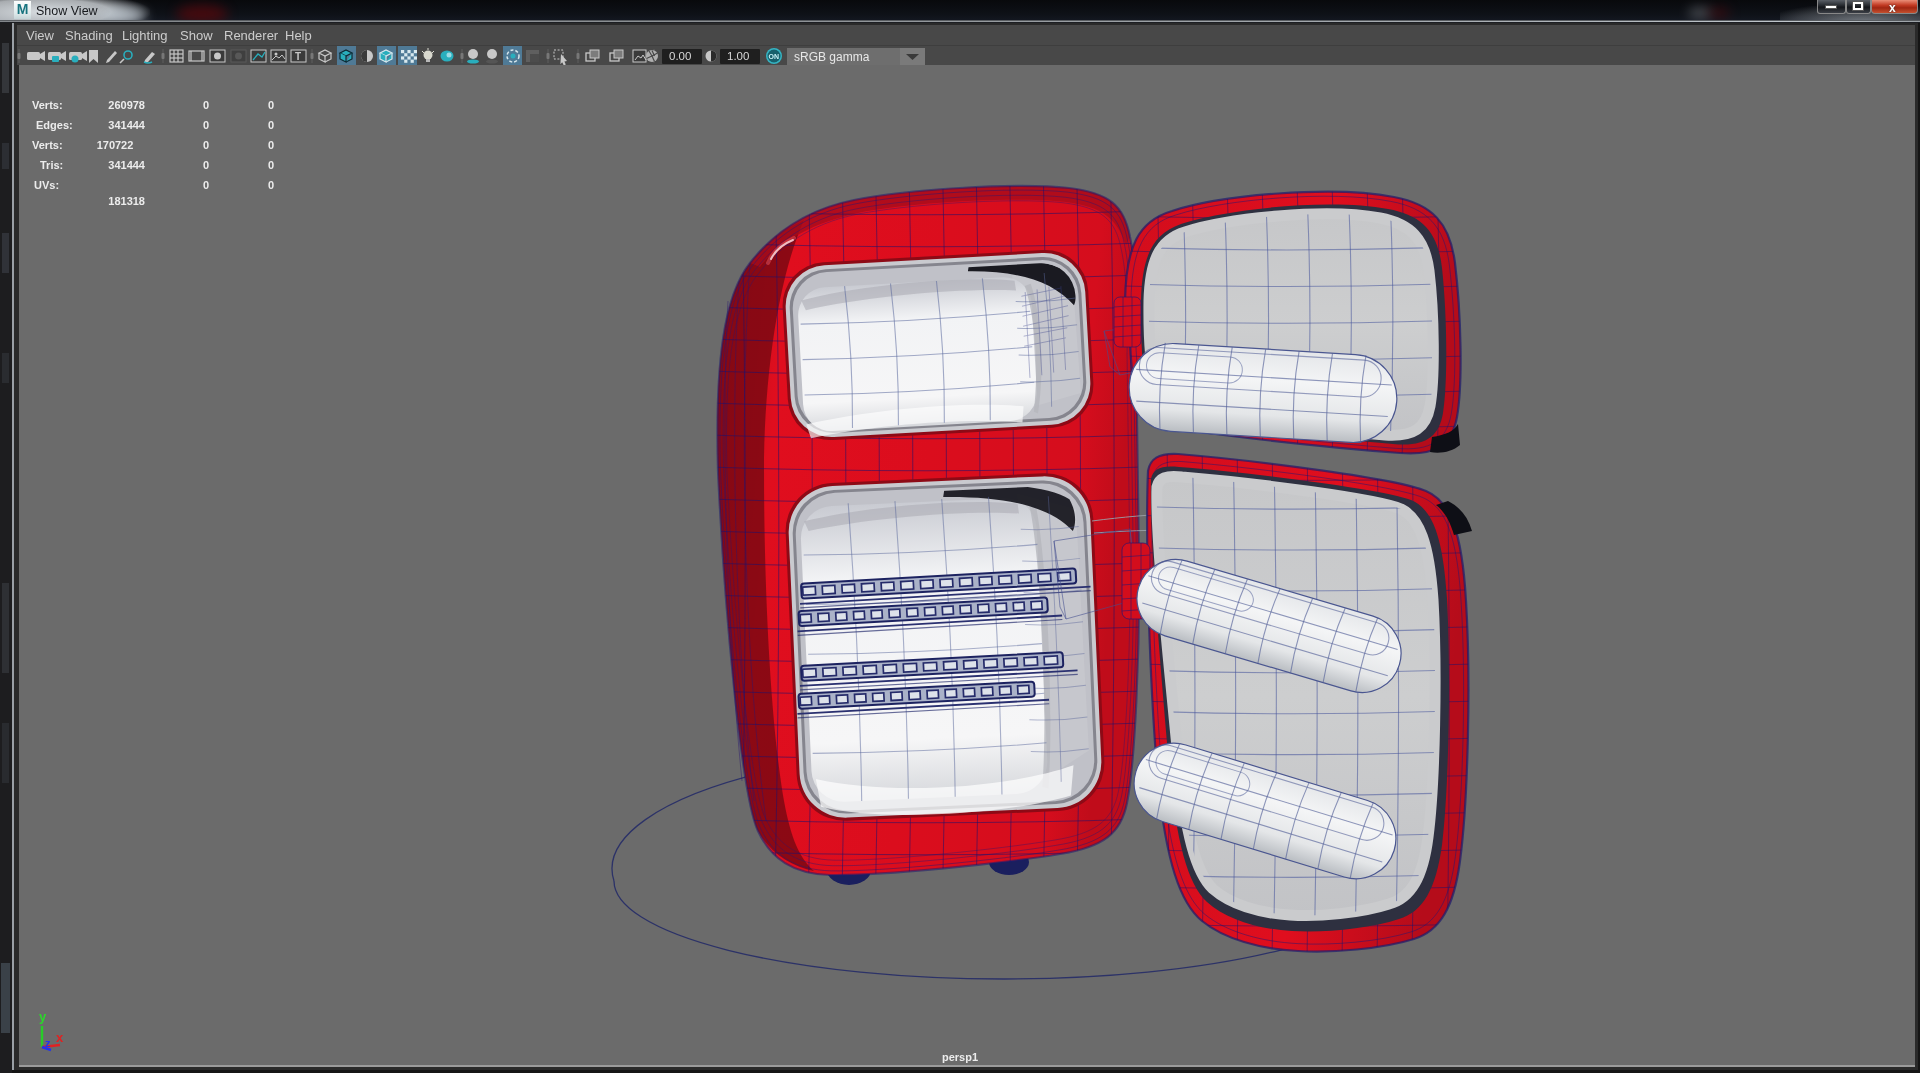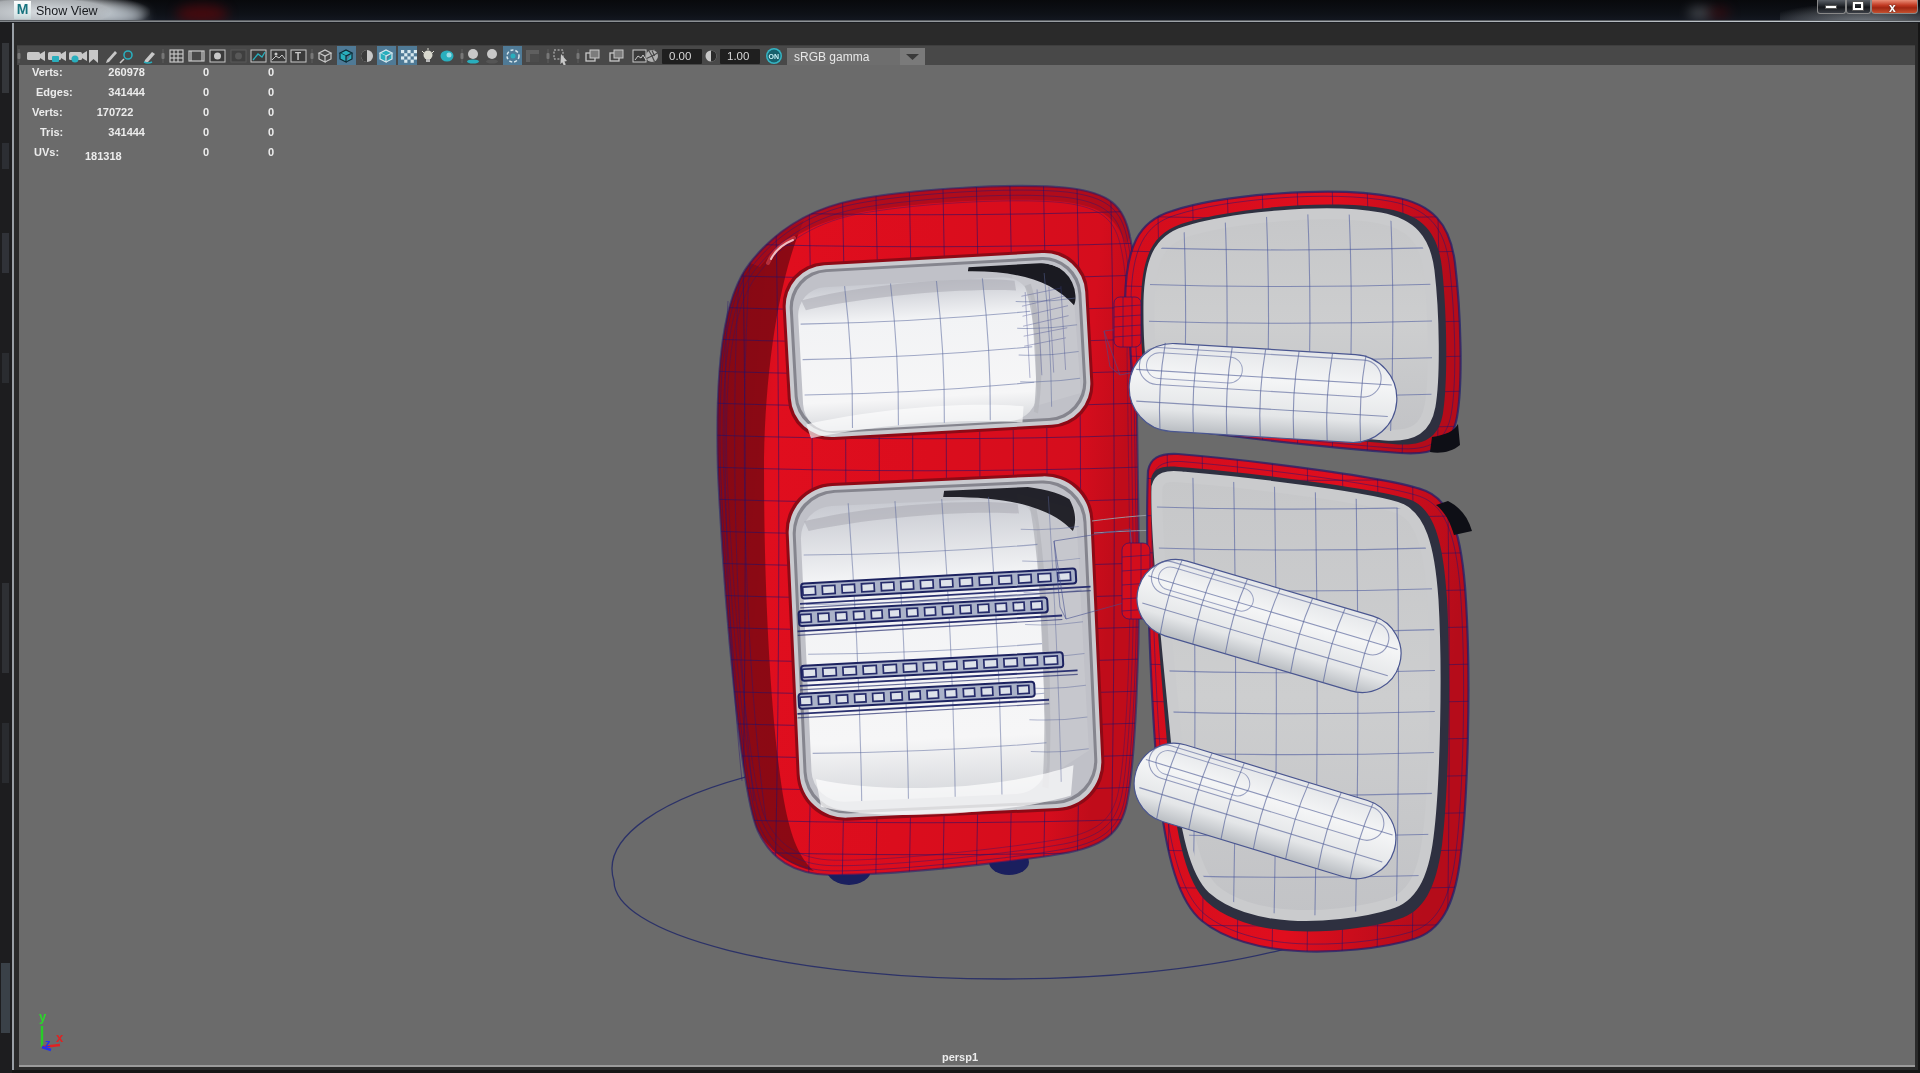--- a/index.html
+++ b/index.html
@@ -23,21 +23,21 @@
 #btnmax { left:1846px; width:25px; border-radius:0 0 3px 3px; }
 #btncls { left:1871px; width:47px; background:linear-gradient(180deg,#e98e78,#c23a23 40%,#a02612 60%,#c4502f); border-radius:0 0 4px 4px; }
 .glyph { position:absolute; color:#fff; }
 #panel { position:absolute; left:12px; top:23px; width:1906px; height:1047px;
   background:#2a2a2a; border-left:2px solid #9aa0a6; }
 #menubar { position:absolute; left:3px; top:2px; width:1898px; height:20px; background:#484848; }
 #menubar span { position:absolute; top:3px; color:#cccccc; font-size:13px; }
 #toolbar { position:absolute; left:3px; top:22px; width:1898px; height:20px; background:#484848; border-top:1px solid #3e3e3e; }
 #viewport { position:absolute; left:5px; top:42px; width:1896px; height:1002px; background:#6b6b6b; border-bottom:2px solid #9b9b9b; }
 #hud { position:absolute; left:13px; top:0px; color:#ececec; font-size:11px; font-weight:bold; }
-#hud div { position:absolute; white-space:pre; }
+#hud div { position:absolute; white-space:pre;margin-top:33px; }
 #persp1 { position:absolute; left:891px; top:986px; width:100px; text-align:center;
   color:#ececec; font-size:11px; font-weight:bold; }
 #axis { position:absolute; left:8px; top:944px; width:60px; height:60px; font-size:12px; font-weight:bold; }
 </style></head>
 <body>
 <div id="titlebar">
   <div id="tbglow"></div>
   <div class="blob" style="left:100px;top:9px;width:46px;height:14px;background:#c3cdd6;opacity:0.8;"></div>
   <div class="blob" style="left:176px;top:5px;width:52px;height:18px;background:#54080c;opacity:0.8;"></div>
   <div class="blob" style="left:1688px;top:7px;width:24px;height:12px;background:#7e8388;opacity:0.5;"></div>
@@ -47,20 +47,28 @@
   <div id="ptitle">Show View</div>
   <div class="winbtn" id="btnmin"></div>
   <div class="winbtn" id="btnmax"></div>
   <div class="winbtn" id="btncls"></div>
   <div class="glyph" style="left:1825px;top:5px;width:12px;height:4px;background:#fff;border:1px solid #555;"></div>
   <div class="glyph" style="left:1853px;top:2px;width:10px;height:8px;border:2px solid #fff;outline:1px solid #555;"></div>
   <div class="glyph" style="left:1889px;top:1px;font-size:12px;font-weight:bold;text-shadow:0 0 2px #333;">x</div>
   <div id="tbseam"></div>
 </div>
 <div id="panel">
+  <div id="menubar">
+    <span style="left:9px">View</span>
+    <span style="left:48px">Shading</span>
+    <span style="left:105px">Lighting</span>
+    <span style="left:163px">Show</span>
+    <span style="left:207px">Renderer</span>
+    <span style="left:268px">Help</span>
+  </div>
   <div id="toolbar"><svg width="1898" height="20">
         <g transform="translate(-14,0)">
 <line x1="16" y1="3" x2="16" y2="17" stroke="#5e5e5e" stroke-width="1"></line>
           <rect x="14.5" y="7" width="3" height="6" rx="1" fill="#777"></rect>
 <rect x="24" y="6" width="13" height="8" rx="1.5" fill="#c8c8c8"></rect>
           <path d="M37,8 l5,-3 v10 l-5,-3 z" fill="#c8c8c8"></path>
 <rect x="45" y="6" width="13" height="8" rx="1.5" fill="#c8c8c8"></rect>
           <path d="M58,8 l5,-3 v10 l-5,-3 z" fill="#c8c8c8"></path>
 <rect x="66" y="6" width="13" height="8" rx="1.5" fill="#c8c8c8"></rect>
           <path d="M79,8 l5,-3 v10 l-5,-3 z" fill="#c8c8c8"></path>
@@ -629,21 +637,21 @@
         <div style="left:222px;top:21px;width:20px;text-align:right">0</div>
       <div style="left:0px;top:41px">Verts:</div>
         <div style="left:53px;top:41px;width:60px;text-align:center">170722</div>
         <div style="left:157px;top:41px;width:20px;text-align:right">0</div>
         <div style="left:222px;top:41px;width:20px;text-align:right">0</div>
       <div style="left:8px;top:61px">Tris:</div>
         <div style="left:53px;top:61px;width:60px;text-align:right">341444</div>
         <div style="left:157px;top:61px;width:20px;text-align:right">0</div>
         <div style="left:222px;top:61px;width:20px;text-align:right">0</div>
       <div style="left:2px;top:81px">UVs:</div>
-        <div style="left:53px;top:85px;width:60px;">181318</div>
+        <div style="left:53px;top:97px;width:60px;text-align:right">181318</div>
         <div style="left:157px;top:81px;width:20px;text-align:right">0</div>
         <div style="left:222px;top:81px;width:20px;text-align:right">0</div>
     </div>
     <div id="axis">
       <svg width="60" height="60">
         <text x="12" y="12" fill="#2ad82a" font-weight="bold" font-size="13">y</text>
         <line x1="15" y1="17" x2="15" y2="38" stroke="#28cc28" stroke-width="2.4"></line>
         <line x1="15" y1="38" x2="33" y2="36" stroke="#e02222" stroke-width="2.4"></line>
         <text x="29" y="33" fill="#e02222" font-weight="bold" font-size="13">x</text>
         <line x1="15" y1="38" x2="24" y2="41" stroke="#2233ee" stroke-width="2.4"></line>

